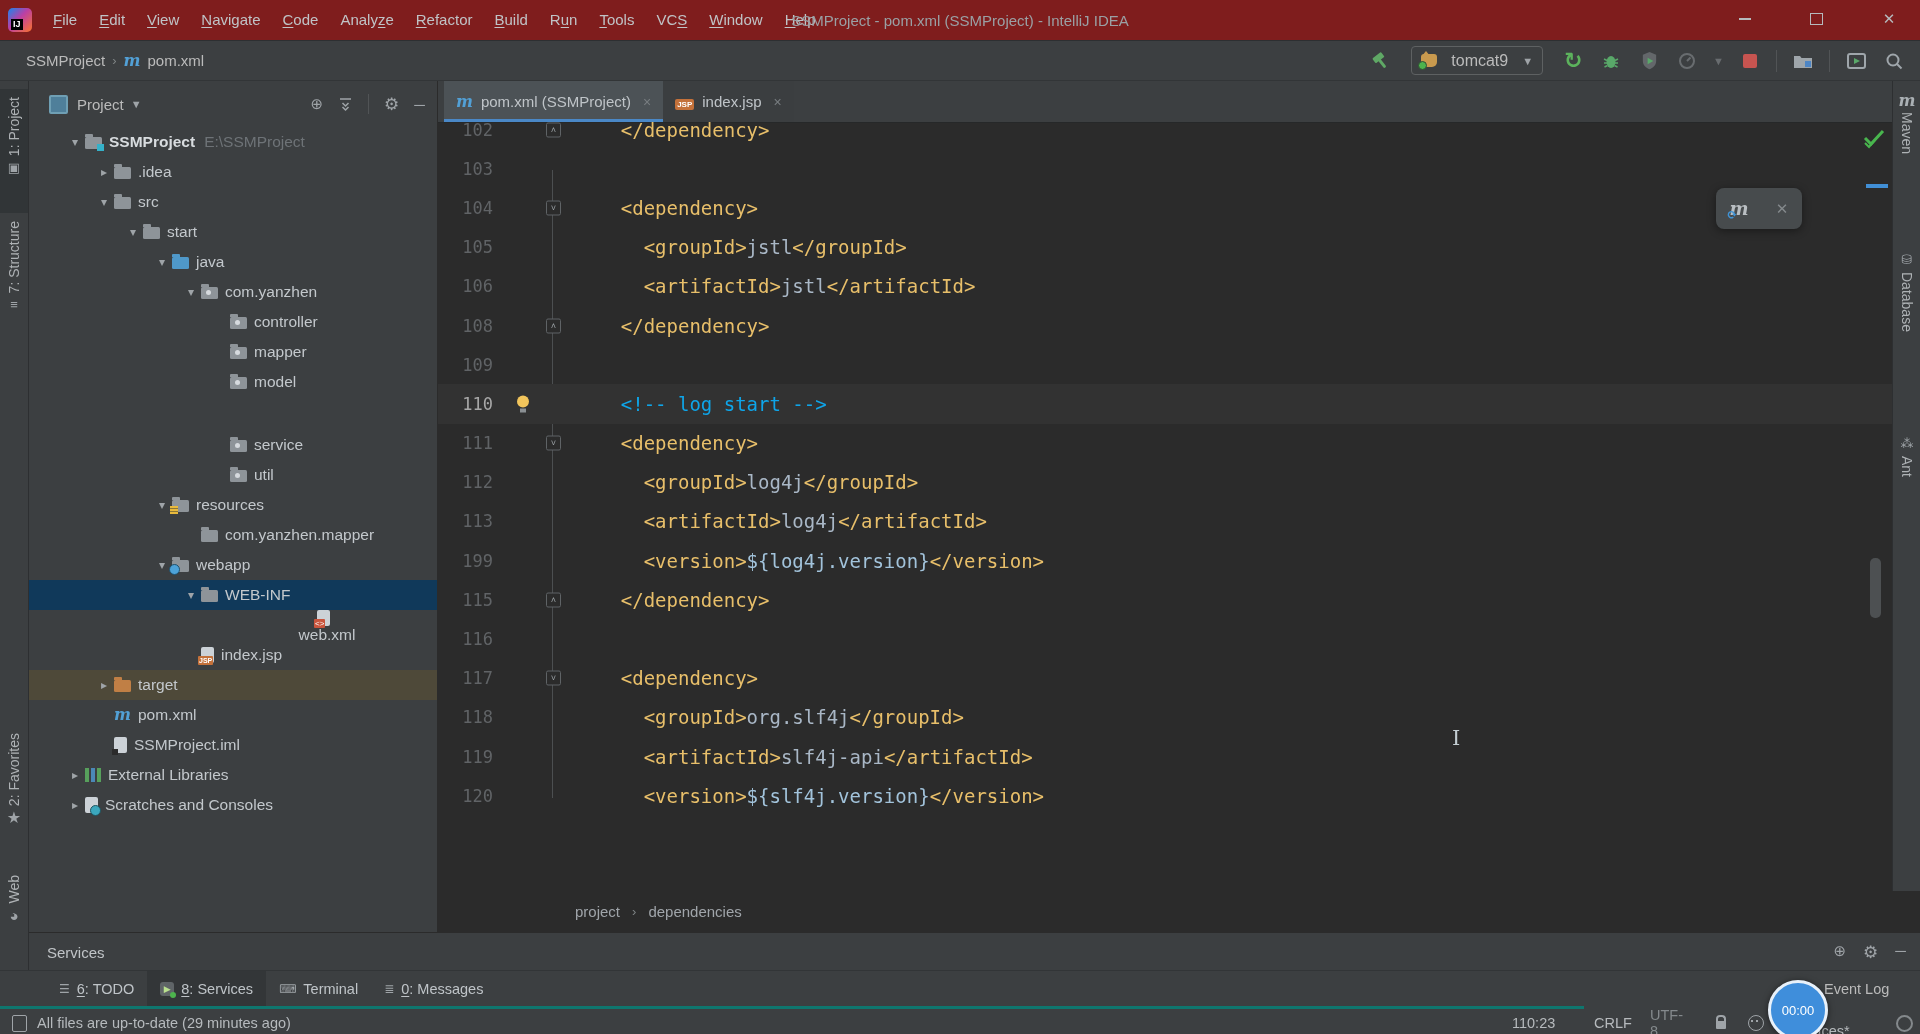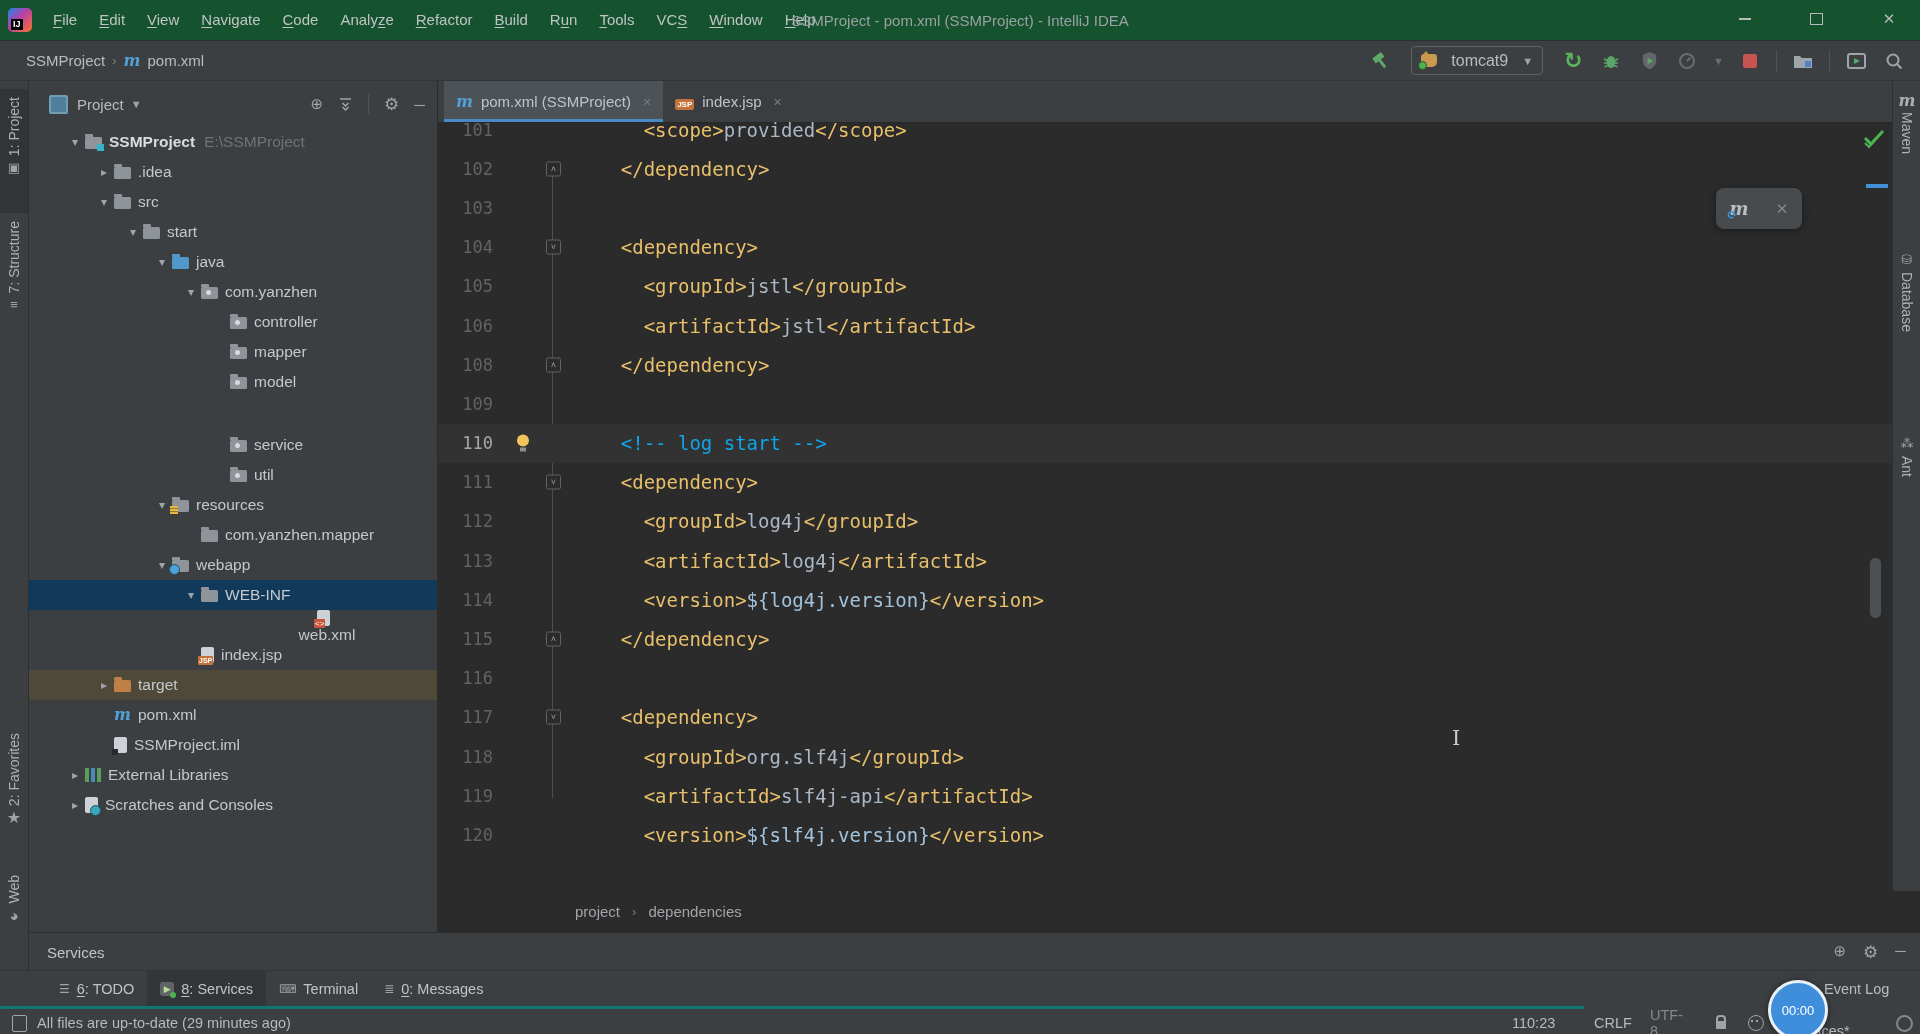--- a/index.html
+++ b/index.html
@@ -2,21 +2,21 @@
 <html><head>
 <meta charset="utf-8">
 <style>
   html,body{margin:0;padding:0;background:#222;}
   #app{position:relative;width:1920px;height:1034px;overflow:hidden;background:#3c3f41;
        font-family:"Liberation Sans","DejaVu Sans",sans-serif;color:#bbbbbb;-webkit-font-smoothing:antialiased;}
   .abs{position:absolute;}
   u{text-decoration:underline;text-underline-offset:2px;}
 
   
-  #titlebar{left:0;top:0;width:1920px;height:40px;background:#14532d;border-bottom:1px solid #2d2f31;display:flex;align-items:center;}
+  #titlebar{left:0;top:0;width:1920px;height:40px;background:#7f1d1d;border-bottom:1px solid #2d2f31;display:flex;align-items:center;}
   #logo{width:24px;height:24px;margin:0 10px 0 8px;border-radius:5px;position:relative;
         background:linear-gradient(135deg,#1787ef 0%,#bb3fa5 45%,#f9742c 100%);}
   #logo span{position:absolute;left:3px;bottom:2px;font-size:9px;font-weight:bold;color:#fff;background:#000;padding:1px 2px;line-height:9px;}
   .menu-item{padding:0 11px;font-size:15px;color:#c0c3c6;cursor:default;}
   #win-title{position:absolute;left:50%;transform:translateX(-50%);font-size:15px;color:#9aa0a4;white-space:nowrap;}
   .winbtn{position:absolute;top:0;width:46px;height:38px;display:flex;align-items:center;justify-content:center;color:#b6babd;font-size:15px;}
   #btn-min{left:1722px;} #btn-max{left:1793px;} #btn-close{left:1866px;}
   #btn-min i{width:12px;height:2px;background:#b6babd;display:block;}
   #btn-max i{width:11px;height:10px;border:1.5px solid #b6babd;display:block;}
 
@@ -416,24 +416,20 @@
         <div class="etab">
           <span class="jsp-chip">JSP</span>
           <span>index.jsp</span>
           <span class="close">×</span>
         </div>
       </div>
     <div id="code-area">
       <div id="fold-line"></div>
       <div id="code-lines">
           <div class="code-row">
-            <span class="lnum">101</span>
-            <span class="ltext">      <span class="c-tag">&lt;scope&gt;</span><span class="c-text">provided</span><span class="c-tag">&lt;/scope&gt;</span></span>
-          </div>
-          <div class="code-row">
             <span class="lnum">102</span>
             <span class="fold end">˄</span>
             <span class="ltext">    <span class="c-tag">&lt;/dependency&gt;</span></span>
           </div>
           <div class="code-row">
             <span class="lnum">103</span>
             <span class="ltext"></span>
           </div>
           <div class="code-row">
             <span class="lnum">104</span>
@@ -469,21 +465,21 @@
           </div>
           <div class="code-row">
             <span class="lnum">112</span>
             <span class="ltext">      <span class="c-tag">&lt;groupId&gt;</span><span class="c-text">log4j</span><span class="c-tag">&lt;/groupId&gt;</span></span>
           </div>
           <div class="code-row">
             <span class="lnum">113</span>
             <span class="ltext">      <span class="c-tag">&lt;artifactId&gt;</span><span class="c-text">log4j</span><span class="c-tag">&lt;/artifactId&gt;</span></span>
           </div>
           <div class="code-row">
-            <span class="lnum">114</span>
+            <span class="lnum">199</span>
             <span class="ltext">      <span class="c-tag">&lt;version&gt;</span><span class="c-var">${log4j.version}</span><span class="c-tag">&lt;/version&gt;</span></span>
           </div>
           <div class="code-row">
             <span class="lnum">115</span>
             <span class="fold end">˄</span>
             <span class="ltext">    <span class="c-tag">&lt;/dependency&gt;</span></span>
           </div>
           <div class="code-row">
             <span class="lnum">116</span>
             <span class="ltext"></span>

